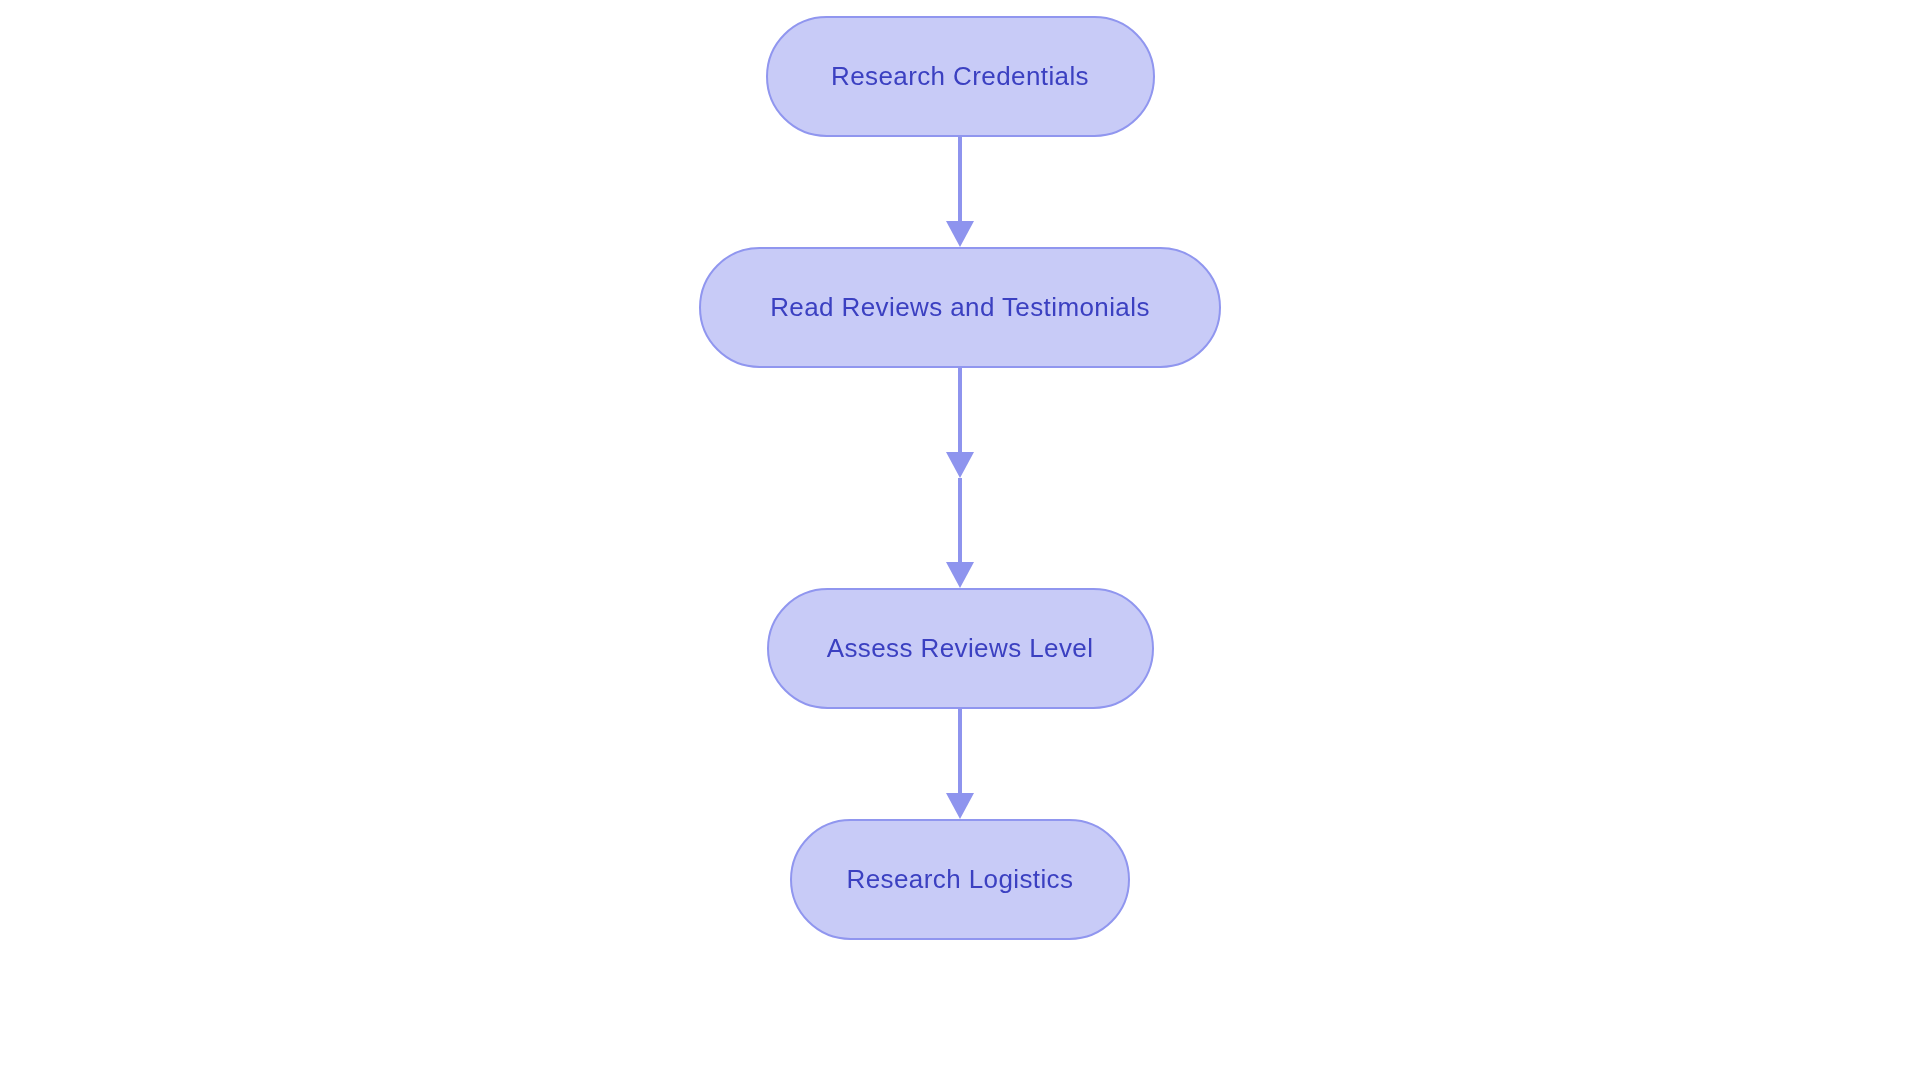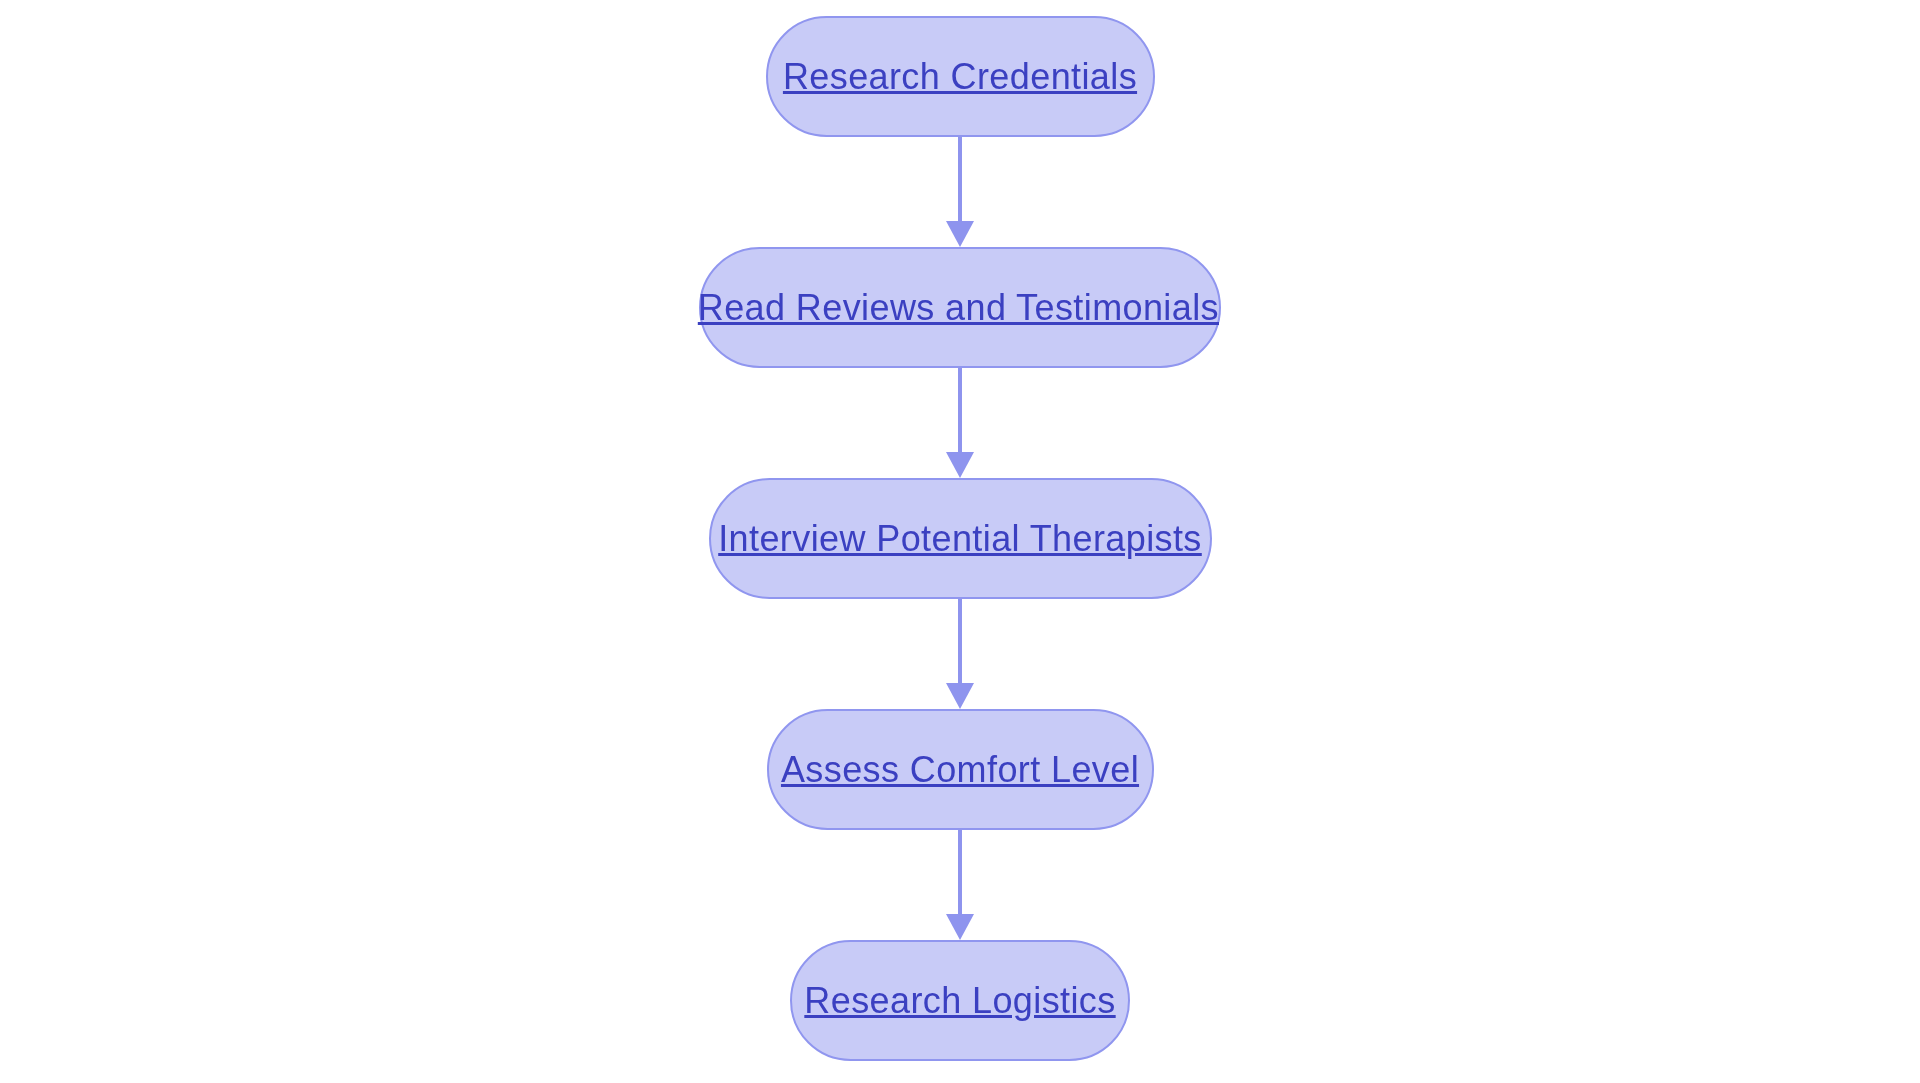--- a/index.html
+++ b/index.html
@@ -30,28 +30,27 @@
     background: #c8cbf7;
     border: 2px solid #9096ef;
     border-radius: 62px;
     display: flex;
     align-items: center;
     justify-content: center;
     flex: 0 0 auto;
   }
   .node .node-label {
     color: #3b40c1;
-    font-size: 36px;
+    font-size: 26px;
     letter-spacing: 0.4px;
     white-space: nowrap;
     text-align: center;
-    text-decoration: underline;
   }
   .n1 { width: 389px; }
-  .n2 { width: 522px; justify-content: flex-end; }
+  .n2 { width: 522px; }
   .n3 { width: 503px; }
   .n4 { width: 387px; }
   .n5 { width: 340px; }
   .arrow {
     height: 110px;
     flex: 0 0 auto;
     display: flex;
     flex-direction: column;
     align-items: center;
   }
@@ -87,31 +86,28 @@
 
     <div class="node n2">
       <span class="node-label">Read Reviews and Testimonials</span>
     </div>
 
     <div class="arrow">
       <div class="arrow-line"></div>
       <div class="arrow-head"></div>
     </div>
 
-    <div class="node n3">
-      <span class="node-label">Interview Potential Therapists</span>
-    </div>
 
     <div class="arrow">
       <div class="arrow-line"></div>
       <div class="arrow-head"></div>
     </div>
 
     <div class="node n4">
-      <span class="node-label">Assess Comfort Level</span>
+      <span class="node-label">Assess Reviews Level</span>
     </div>
 
     <div class="arrow">
       <div class="arrow-line"></div>
       <div class="arrow-head"></div>
     </div>
 
     <div class="node n5">
       <span class="node-label">Research Logistics</span>
     </div>

